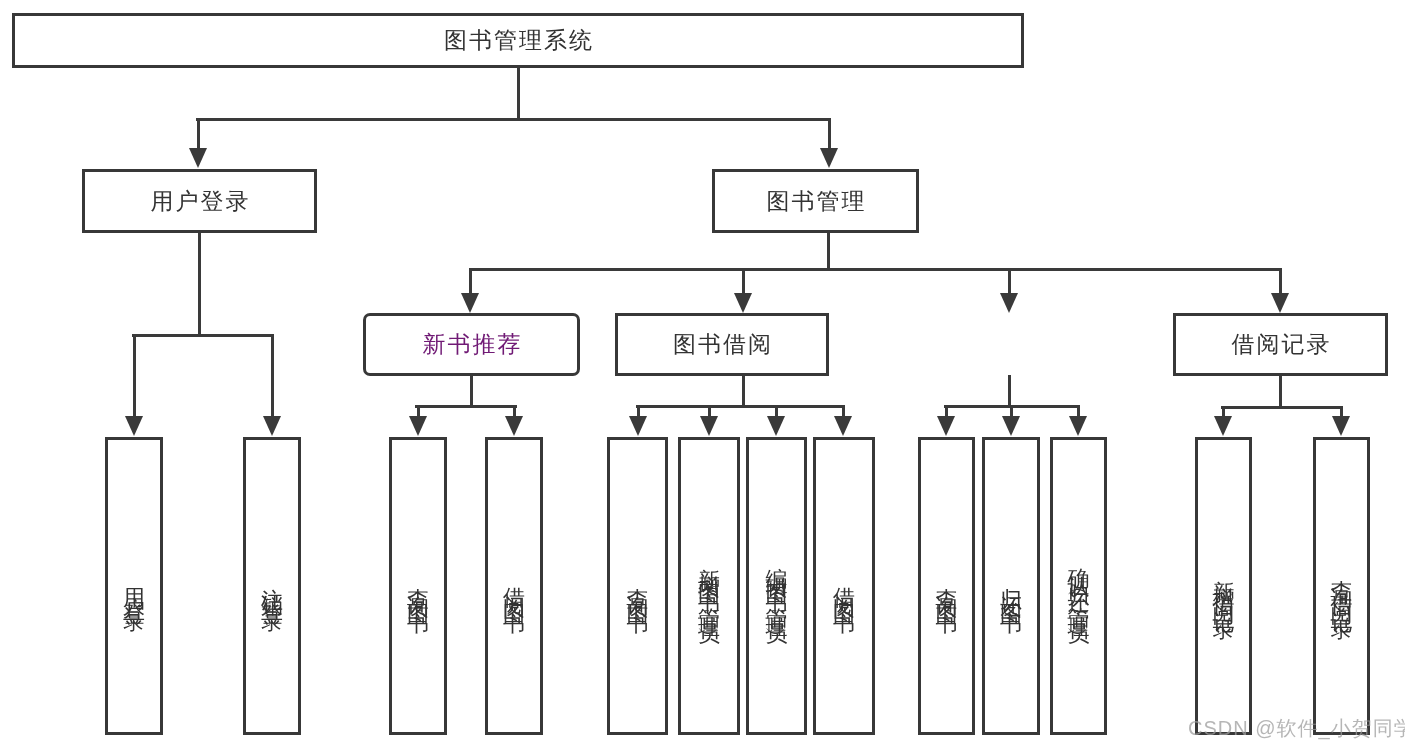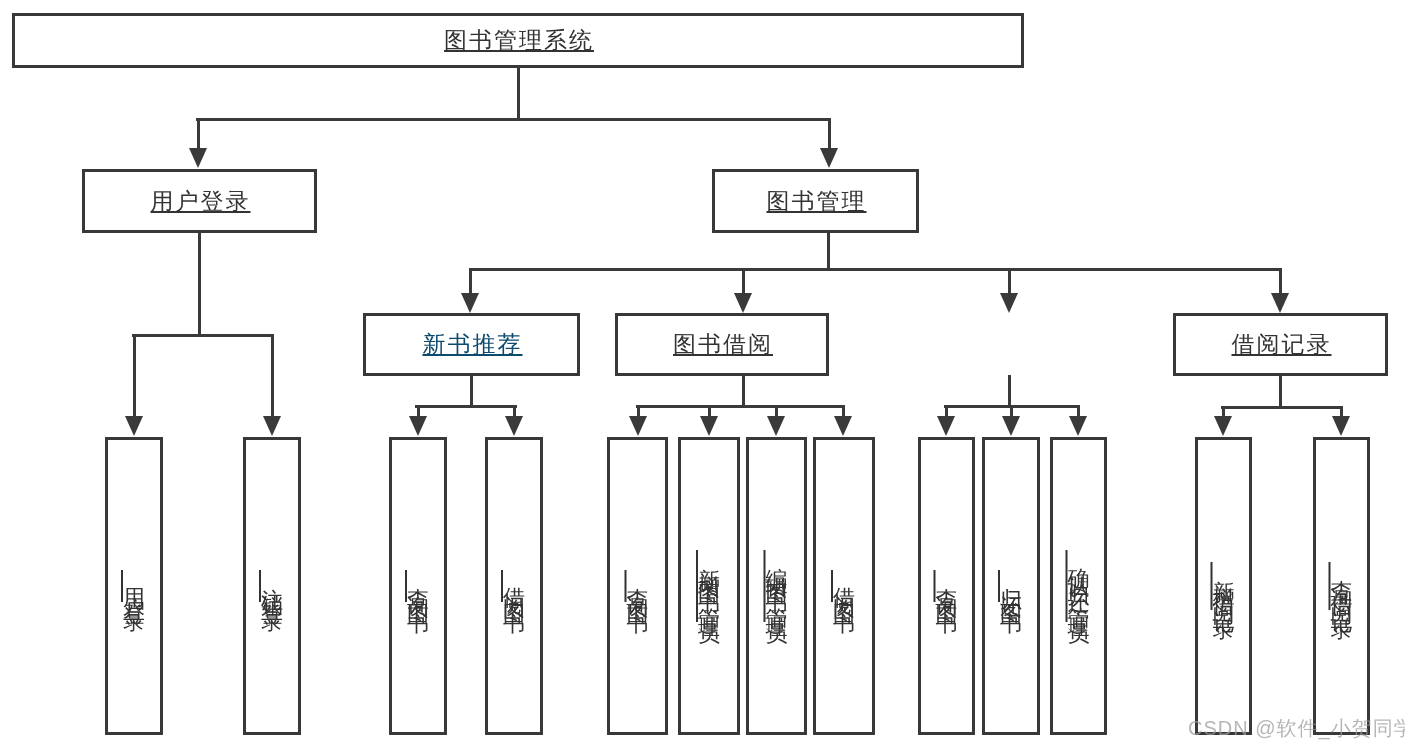--- a/index.html
+++ b/index.html
@@ -13,21 +13,20 @@
   .node{
     position:absolute;
     box-sizing:border-box;
     background:#ffffff;
     border:3px solid #383838;
     display:flex;
     align-items:center;
     justify-content:center;
     color:#333333;
     z-index:2;
-    text-decoration:underline;
   }
   .node .node-label{
     font-size:23px;
     letter-spacing:2px;
     white-space:nowrap;
     text-indent:2px;
   }
   .node.vertical .node-label{
     writing-mode:vertical-rl;
     text-orientation:mixed;
@@ -124,21 +123,21 @@
     <div class="arrow-head" style="border-top-color: rgb(58, 58, 58); left: 1332px; top: 416px;"></div>
     <div class="node" style="left: 12px; top: 13px; width: 1012px; height: 55px; border-color: rgb(56, 56, 56); background: rgb(255, 255, 255); color: rgb(51, 51, 51);">
       <span class="node-label">图书管理系统</span>
     </div>
     <div class="node" style="left: 82px; top: 169px; width: 235px; height: 64px; border-color: rgb(56, 56, 56); background: rgb(255, 255, 255); color: rgb(51, 51, 51);">
       <span class="node-label">用户登录</span>
     </div>
     <div class="node" style="left: 712px; top: 169px; width: 207px; height: 64px; border-color: rgb(56, 56, 56); background: rgb(255, 255, 255); color: rgb(51, 51, 51);">
       <span class="node-label">图书管理</span>
     </div>
-    <div class="node" style="left: 363px; top: 313px; width: 217px; height: 63px; border-color: rgb(56, 56, 56); background: rgb(255, 255, 255); color: #0c4a6e;">
+    <div class="node" style="left: 363px; top: 313px; width: 217px; height: 63px; border-color: rgb(56, 56, 56); background: rgb(255, 255, 255); color: #701a75; border-radius: 7px;">
       <span class="node-label">新书推荐</span>
     </div>
     <div class="node" style="left: 615px; top: 313px; width: 214px; height: 63px; border-color: rgb(56, 56, 56); background: rgb(255, 255, 255); color: rgb(51, 51, 51);">
       <span class="node-label">图书借阅</span>
     </div>
     <div class="node" style="left: 1173px; top: 313px; width: 215px; height: 63px; border-color: rgb(56, 56, 56); background: rgb(255, 255, 255); color: rgb(51, 51, 51);">
       <span class="node-label">借阅记录</span>
     </div>
     <div class="node vertical" style="left: 105px; top: 437px; width: 58px; height: 298px; border-color: rgb(56, 56, 56); background: rgb(255, 255, 255); color: rgb(51, 51, 51);">
       <span class="node-label">用户登录</span>

